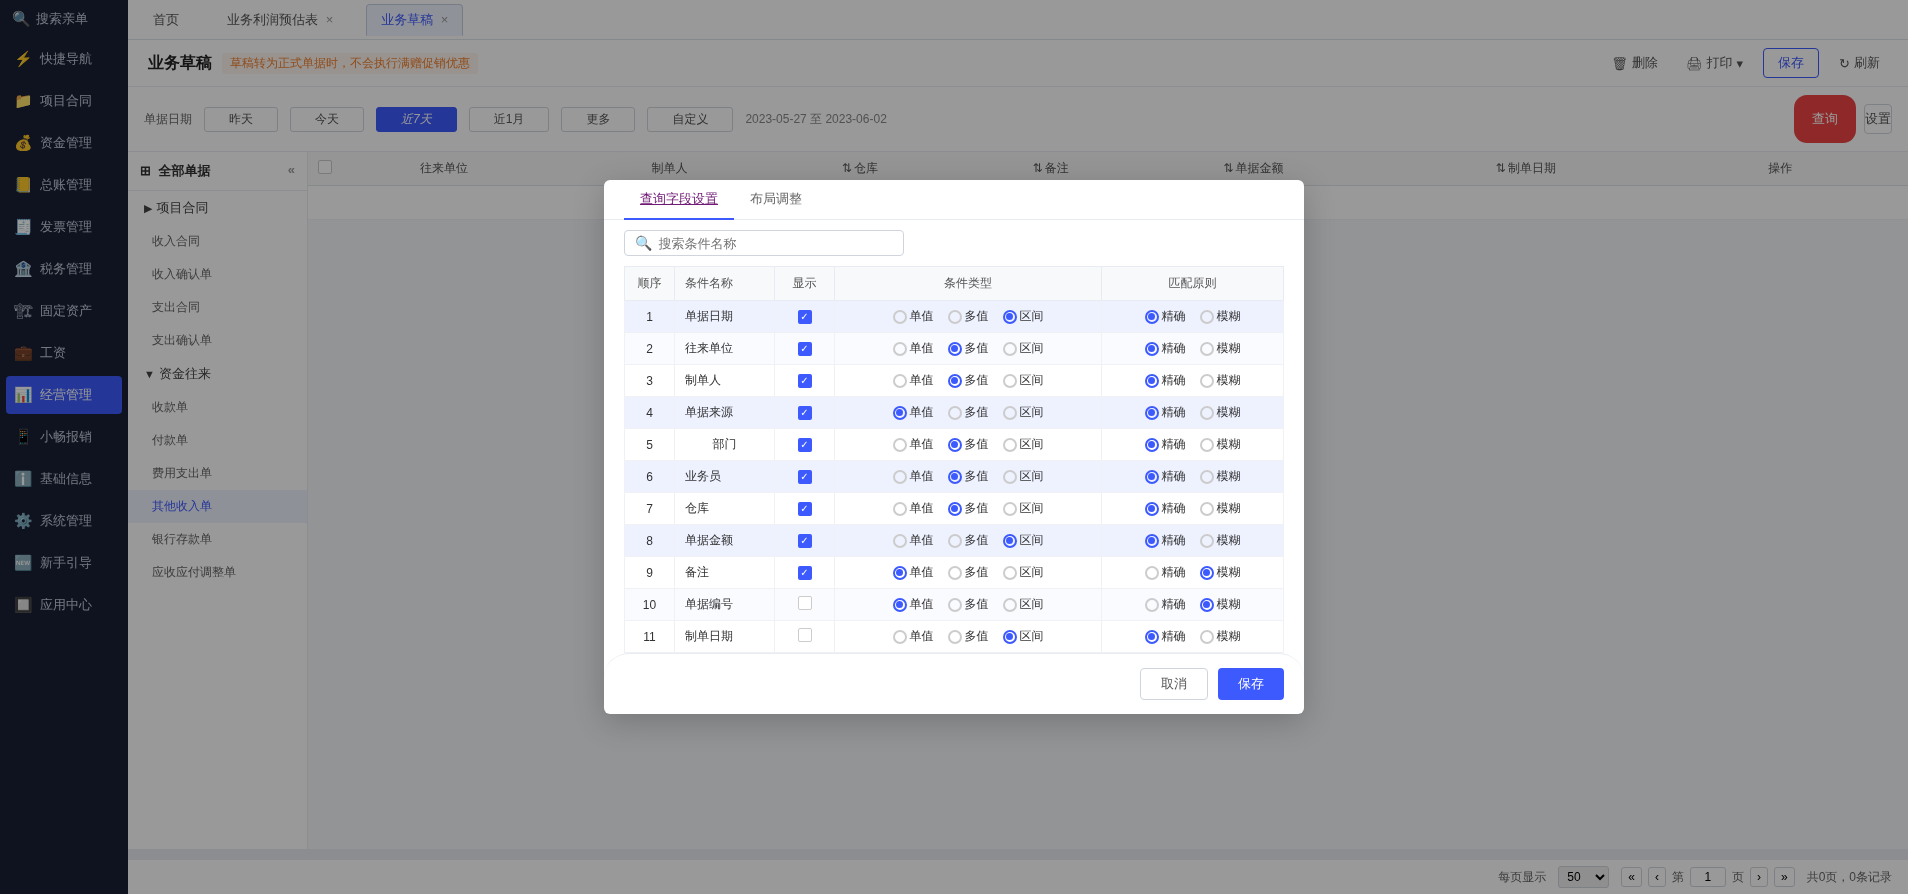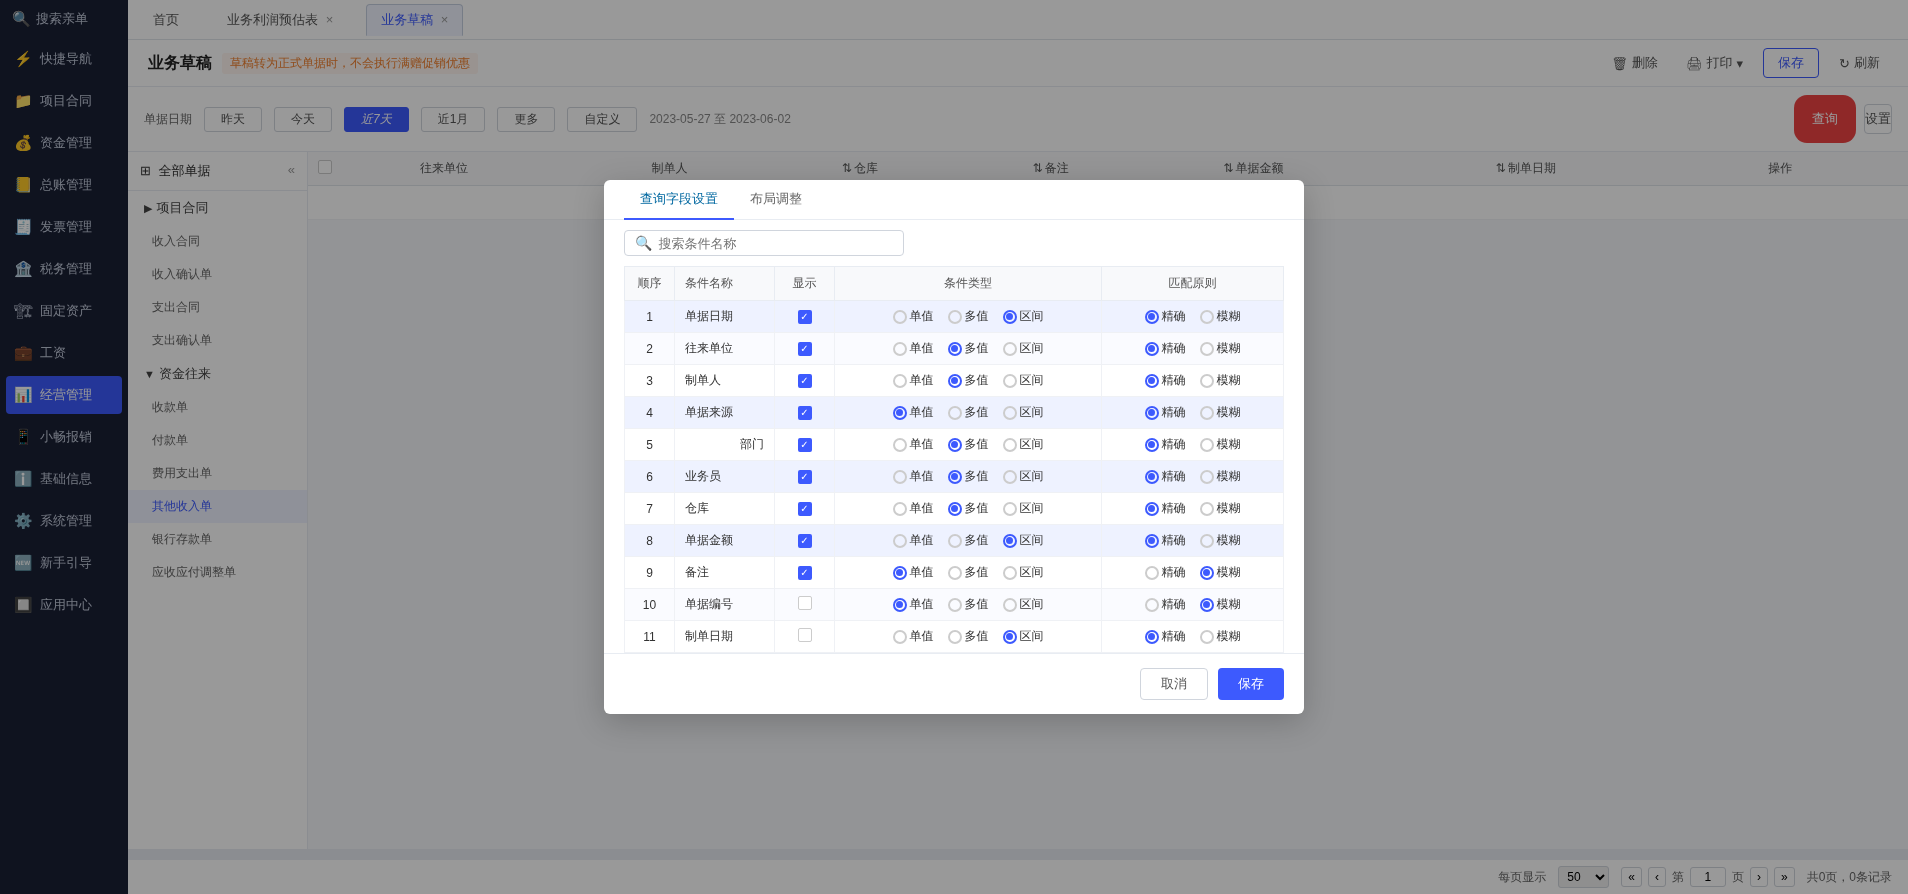--- a/index.html
+++ b/index.html
@@ -29,34 +29,34 @@
     .page-title-area { display: flex; align-items: center; gap: 10px; }
     .page-title { font-size: 16px; font-weight: bold; color: #222; }
     .page-subtitle { font-size: 12px; color: #f08030; background: #fff6f0; padding: 2px 8px; border-radius: 3px; }
     .header-actions { display: flex; gap: 12px; align-items: center; }
     .btn-action { display: flex; align-items: center; gap: 4px; font-size: 13px; cursor: pointer; color: #555; padding: 4px 8px; border-radius: 3px; }
     .btn-save-action { background: #fff; color: #3d5afe; border: 1px solid #3d5afe; padding: 5px 14px; border-radius: 4px; cursor: pointer; font-size: 13px; }
 
     
     .toolbar { background: #fff; padding: 8px 16px; border-bottom: 1px solid #e8ecf2; display: flex; align-items: center; gap: 12px; flex-wrap: wrap; }
     .filter-label { color: #666; font-size: 12px; }
-    .filter-btn { padding: 3px 16px; font-size: 12px; border-radius: 3px; cursor: pointer; border: 1px solid #d0d5dd; background: #fff; color: #555; }
+    .filter-btn { padding: 3px 24px; font-size: 12px; border-radius: 3px; cursor: pointer; border: 1px solid #d0d5dd; background: #fff; color: #555; }
     .filter-btn.active { background: #3d5afe; color: #fff; border-color: #3d5afe; font-style: italic; }
     .date-range { font-size: 12px; color: #888; }
     .spacer { flex: 1; }
     .toolbar-right { display: flex; gap: 8px; align-items: center; }
     .btn-query { background: #ef4444; color: #fff; border: none; padding: 15px 18px; border-radius: 13px; cursor: pointer; font-size: 13px; }
     .btn-set { background: #fff; color: #555; border: 1px solid #d0d5dd; padding: 5px 0; border-radius: 4px; cursor: pointer; font-size: 13px; }
 
     
     .content-area { flex: 1; display: flex; overflow: hidden; }
 
     
     .content-sidebar { width: 180px; background: #fff; border-right: 1px solid #e8ecf2; overflow-y: auto; flex-shrink: 0; }
-    .content-sidebar-header { display: flex; justify-content: space-between; padding: 10px 12px; font-weight: normal; color: #333; border-bottom: 1px solid #e8ecf2; gap: 28px; }
+    .content-sidebar-header { display: flex; justify-content: space-between; padding: 10px 12px; font-weight: bold; color: #333; border-bottom: 1px solid #e8ecf2; gap: 28px; }
     .tree-item { padding: 8px 12px 8px 16px; cursor: pointer; font-size: 13px; color: #444; display: flex; align-items: center; }
     .tree-item.active { background: #eef2ff; color: #3d5afe; }
     .tree-item.sub { padding-left: 24px; color: #666; font-size: 12px; }
     .tree-item.sub.active { background: #eef2ff; color: #3d5afe; }
 
     
     .table-area { flex: 1; overflow: auto; background: #f5f7fa; }
     .empty-hint { text-align: center; padding: 40px; color: #aaa; font-size: 14px; }
 
     
@@ -75,21 +75,21 @@
 
     
     .dialog { background: #fff; border-radius: 6px; width: 700px; max-height: 620px; display: flex; flex-direction: column; box-shadow: 0 8px 32px rgba(0,0,0,0.2); }
     .dialog-header { display: flex; align-items: center; justify-content: space-between; padding: 14px 20px; border-bottom: 1px solid #e8ecf2; }
     .dialog-title { font-size: 15px; font-weight: bold; color: #222; }
     .dialog-close { cursor: pointer; color: #999; font-size: 18px; line-height: 1; }
 
     
     .dialog-tabs { display: flex; gap: 0; padding: 0 20px; border-bottom: 1px solid #e8ecf2; }
     .dialog-tab { padding: 10px 16px; font-size: 13px; cursor: pointer; color: #666; border-bottom: 2px solid transparent; margin-bottom: -1px; }
-    .dialog-tab.active { color: #0369a1; border-bottom-color: #3d5afe; font-weight: 500; }
+    .dialog-tab.active { color: #701a75; border-bottom-color: #3d5afe; font-weight: 500; text-decoration: underline; }
 
     
     .dialog-search { padding: 10px 20px; }
     .search-input-wrap { display: flex; align-items: center; border: 1px solid #d0d5dd; border-radius: 4px; padding: 4px 10px; gap: 6px; width: 280px; }
     .search-input-wrap input { border: none; outline: none; font-size: 13px; flex: 1; color: #333; }
     .search-icon { color: #aaa; font-size: 14px; }
 
     
     .dialog-table-wrap { flex: 1; overflow-y: auto; padding: 0 20px; }
     .dialog-table { width: 100%; border-collapse: collapse; }
@@ -104,21 +104,21 @@
     
     .radio-group { display: flex; align-items: center; gap: 14px; justify-content: center; }
     .radio-item { display: flex; align-items: center; gap: 3px; cursor: pointer; }
     .radio-dot { width: 14px; height: 14px; border-radius: 50%; border: 2px solid #ccc; display: flex; align-items: center; justify-content: center; }
     .radio-dot.checked { border-color: #3d5afe; }
     .radio-dot.checked::after { content: ''; width: 7px; height: 7px; border-radius: 50%; background: #3d5afe; }
     .checkbox-box { width: 14px; height: 14px; border: 2px solid #3d5afe; background: #3d5afe; display: inline-flex; align-items: center; justify-content: center; border-radius: 2px; color: #fff; font-size: 10px; }
     .checkbox-empty { width: 14px; height: 14px; border: 1px solid #ccc; background: #fff; display: inline-flex; align-items: center; justify-content: center; border-radius: 2px; }
 
     
-    .dialog-footer { display: flex; justify-content: flex-end; gap: 10px; padding: 14px 20px; border-top: 1px solid #e8ecf2; }
+    .dialog-footer { display: flex; justify-content: flex-end; gap: 10px; padding: 14px 20px; border-top: 1px solid #e8ecf2; border-radius: 25px; }
     .btn-cancel { background: #fff; color: #555; border: 1px solid #d0d5dd; padding: 6px 20px; border-radius: 4px; cursor: pointer; font-size: 13px; }
     .btn-save { background: #3d5afe; color: #fff; border: none; padding: 6px 20px; border-radius: 4px; cursor: pointer; font-size: 13px; }
 
     .scrollbar-area { height: 10px; background: #e8ecf2; }
   </style>
 </head>
 <body>
 
 <div class="app-container">
 
@@ -502,21 +502,21 @@
         </label>
         <label class="radio-item">
           <span class="radio-dot "></span>
           <span>模糊</span>
         </label>
       </div>
     </td>
               </tr>
               <tr>
                 <td>5</td>
-                <td style="text-align: right;">部门</td>
+                <td style="text-align: center;">部门</td>
                 <td><span class="checkbox-box">✓</span></td>
                 <td>
       <div class="radio-group">
         <label class="radio-item">
           <span class="radio-dot "></span>
           <span>单值</span>
         </label>
         <label class="radio-item">
           <span class="radio-dot checked"></span>
           <span>多值</span>

